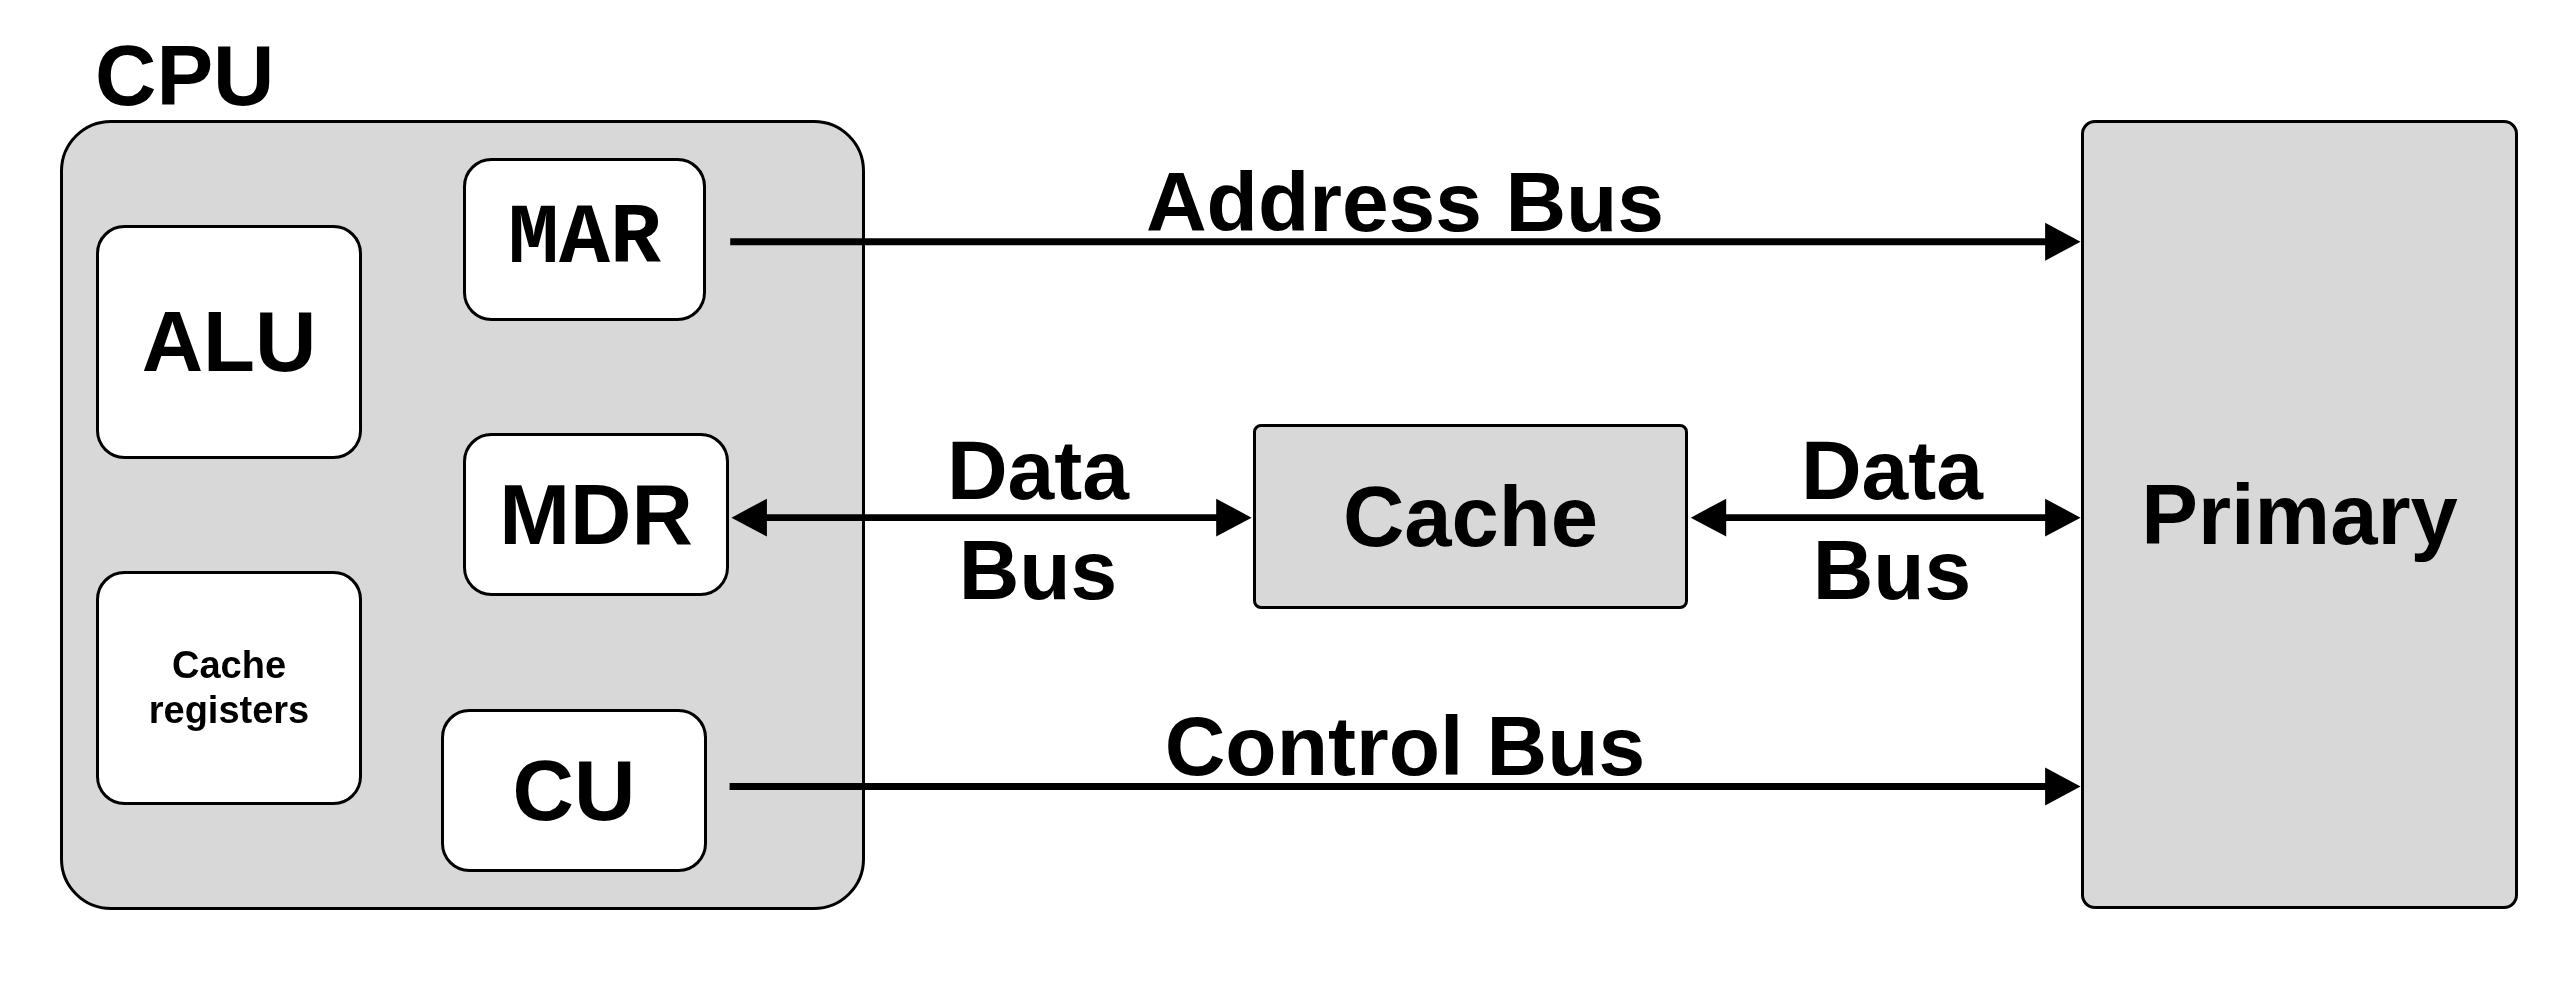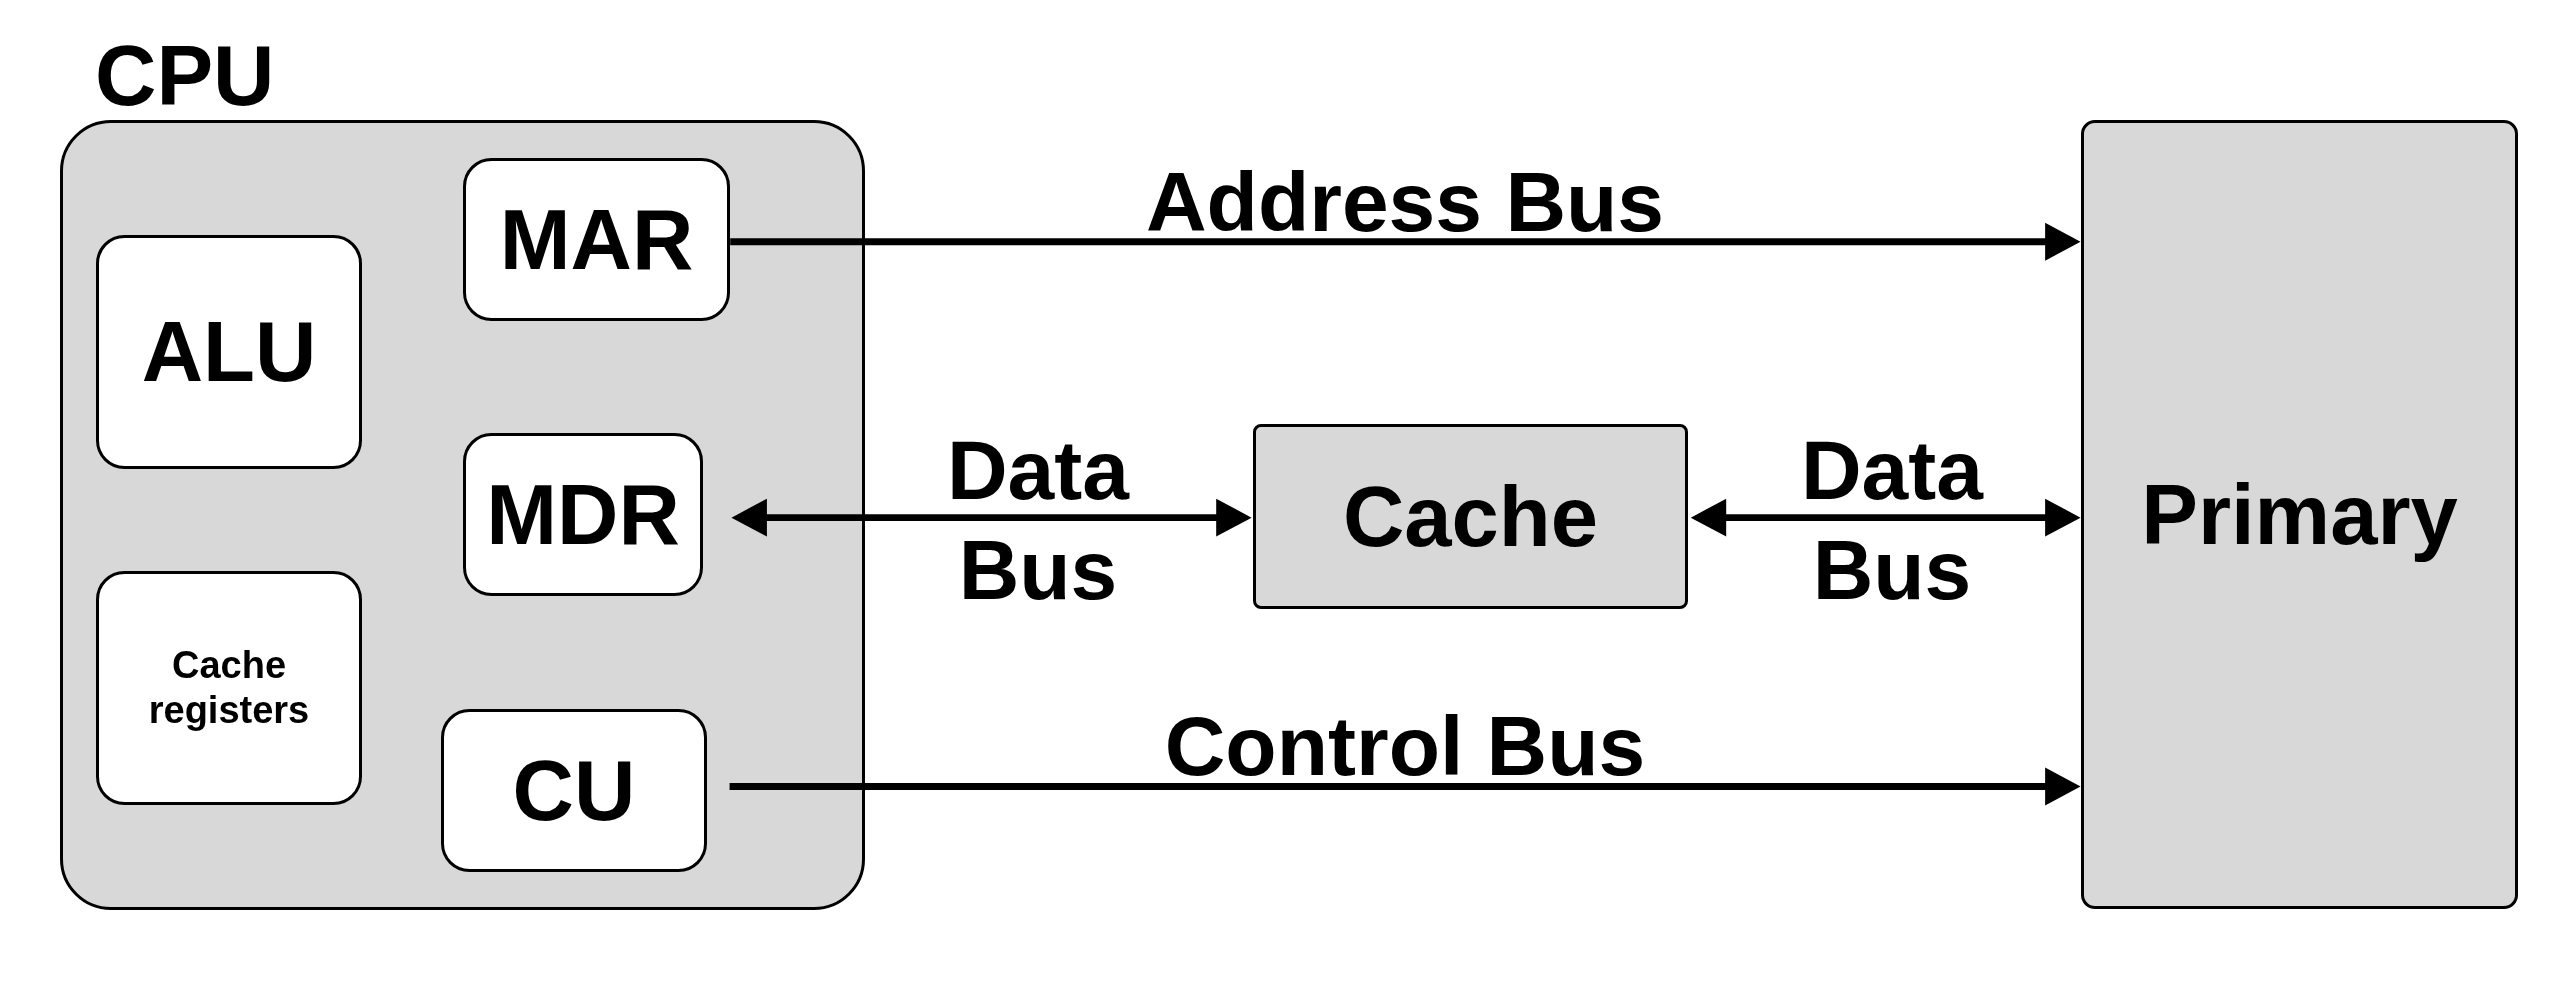--- a/index.html
+++ b/index.html
@@ -28,23 +28,23 @@
     border: 3.8px solid var(--stroke);
     display: flex;
     align-items: center;
     justify-content: center;
     text-align: center;
   }
   .block { background: var(--container-fill); }
   .box   { background: var(--register-fill); }
 
   .cpu-block        { left: 60px;   top: 120px;  width: 805px; height: 790px; border-radius: 51px; }
-  .alu-box          { left: 96px;  top: 235px;  width: 266px;  height: 234px;  border-radius: 28.5px; font-size: 85px; }
-  .mar-box          { left: 463px;  top: 158px;  width: 267px;  height: 163px;  border-radius: 28.5px; font-size: 85px; }
-  .mdr-box          { left: 463px;  top: 433px;  width: 240px;  height: 163px;  border-radius: 28.5px; font-size: 85px; }
+  .alu-box          { left: 96px;  top: 225px;  width: 266px;  height: 234px;  border-radius: 28.5px; font-size: 85px; }
+  .mar-box          { left: 463px;  top: 158px;  width: 243px;  height: 163px;  border-radius: 28.5px; font-size: 85px; font-family: Liberation Mono, monospace; }
+  .mdr-box          { left: 463px;  top: 433px;  width: 266px;  height: 163px;  border-radius: 28.5px; font-size: 85px; }
   .other-box        { left: 96px;  top: 571px;  width: 266px;  height: 234px;  border-radius: 28.5px; font-size: 38px; line-height: 1.18; }
   .cu-box           { left: 441px;  top: 709px; width: 266px;  height: 163px;  border-radius: 28.5px; font-size: 85px; }
   .cache-block      { left: 1253px; top: 424px;  width: 435px;  height: 185px;  border-radius: 8px; font-size: 85px; }
   .memory-block     { left: 2081px; top: 120px;  width: 437px;  height: 789px; border-radius: 14px; font-size: 85px; line-height: 1.19; }
 
   .cpu-title {
     position: absolute;
     left: 95px;
     top: 25px;
     font-size: 85px;

